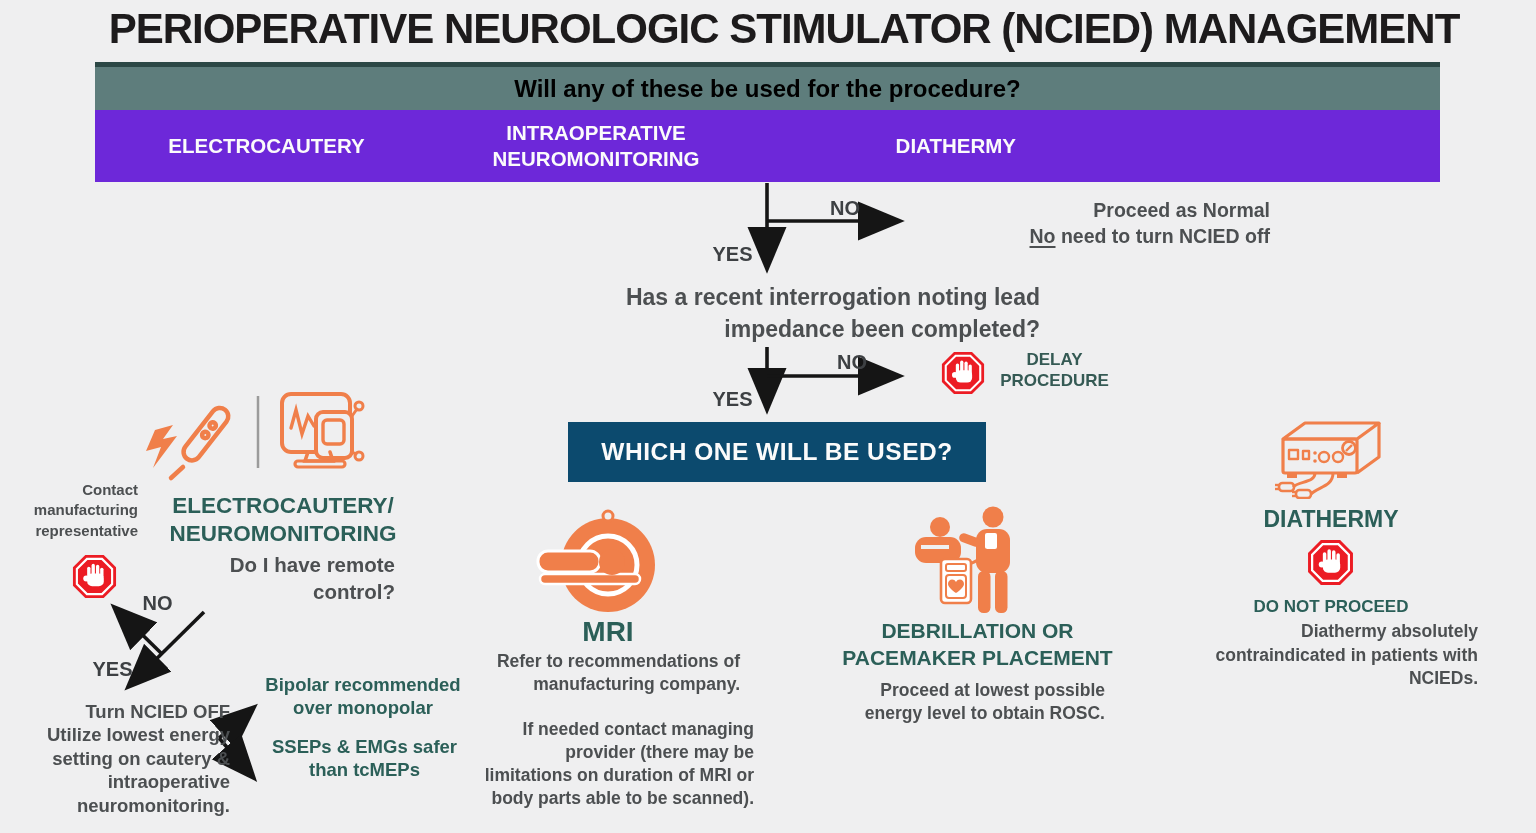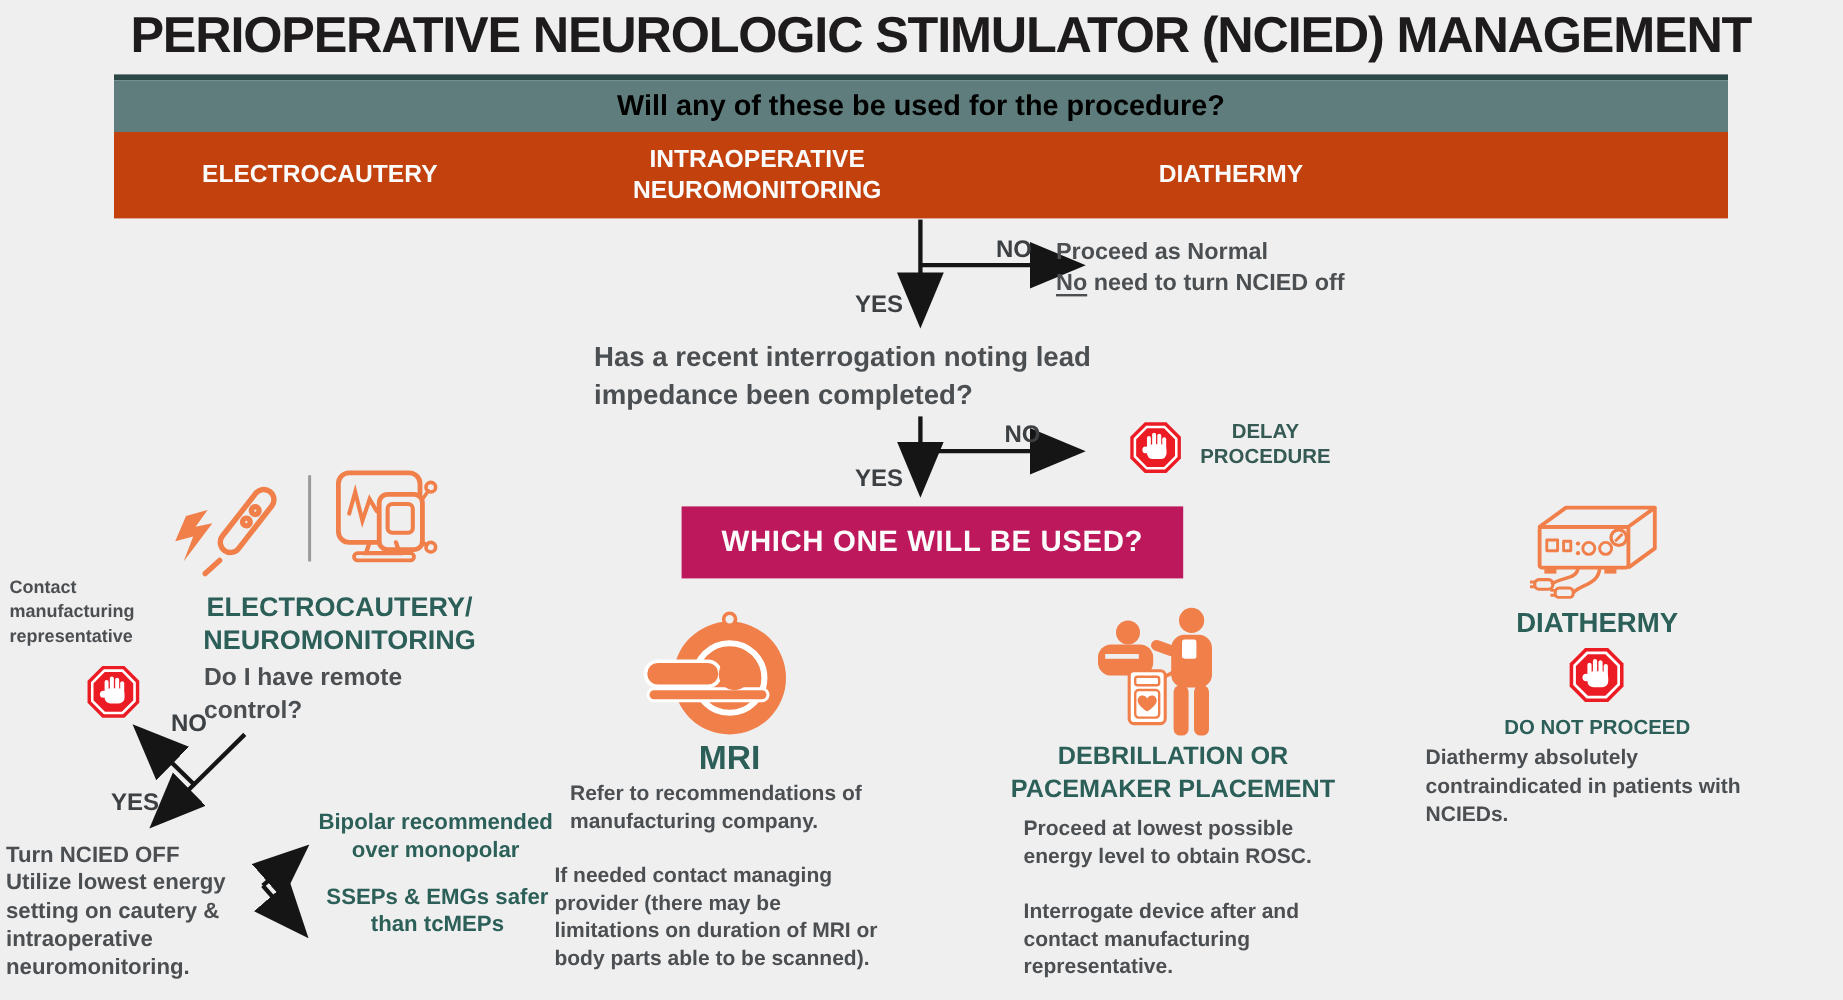--- a/index.html
+++ b/index.html
@@ -8,30 +8,30 @@
   .abs{position:absolute;}
   .ml{white-space:pre-line;}
 
   .page-title{top:5px;left:16px;width:1536px;text-align:center;font-size:42px;font-weight:bold;
     color:#1d1b1c;letter-spacing:-1px;font-stretch:condensed;}
 
   .header-bar{left:95px;top:62px;width:1345px;height:120px;display:flex;flex-direction:column;
     border-top:5px solid #2c4846;box-sizing:border-box;}
   .q-band{height:43px;background:#5e7d7c;display:flex;align-items:center;justify-content:center;}
   .q-text{color:#000000;font-size:24px;font-weight:bold;}
-  .col-band{flex:1;background:#c2410c;display:grid;grid-template-columns:25.5% 23.5% 30% 21%;gap:35px;}
+  .col-band{flex:1;background:#6d28d9;display:grid;grid-template-columns:25.5% 23.5% 30% 21%;}
   .col-cell{display:flex;align-items:center;justify-content:center;color:#fbfbfb;
     font-size:20.5px;font-weight:bold;text-align:center;line-height:1.28;}
 
   .lbl{font-size:20px;font-weight:bold;color:#3d4043;text-align:center;}
-  .gray-txt{font-weight:bold;color:#4c4f51;text-align:left;line-height:1.35;}
+  .gray-txt{font-weight:bold;color:#4c4f51;text-align:right;line-height:1.35;}
   .teal-txt{font-weight:bold;color:#2b5f58;text-align:center;line-height:1.25;}
   .u{text-decoration:underline;text-underline-offset:3px;text-decoration-thickness:2px;}
 
-  .which-box{left:568px;top:422px;width:418px;height:60px;background:#be185d;
+  .which-box{left:568px;top:422px;width:418px;height:60px;background:#0c4a6e;
     display:flex;align-items:center;justify-content:center;}
   .which-box span{color:#fbfbfb;font-size:24.5px;font-weight:bold;letter-spacing:.5px;}
 
   svg{display:block;}
 </style>
 </head>
 <body>
 
 <div id="canvas">
 
@@ -194,23 +194,20 @@
       <rect x="38" y="56" width="30" height="44" rx="4" stroke-width="2.6"></rect>
       <rect x="43" y="61" width="20" height="7" rx="2" stroke-width="2"></rect>
       <rect x="43" y="72" width="20" height="23" rx="3" stroke-width="2"></rect>
     </g>
     <path d="M53,79 c-2,-4 -8,-3 -8,2 c0,4 8,9 8,9 c0,0 8,-5 8,-9 c0,-5 -6,-6 -8,-2 z" fill="#f07f4a"></path>
   </svg>
   <div class="abs teal-txt ml" style="left:825px;top:617px;width:305px;font-size:21px;line-height:1.3;">DEBRILLATION OR
 PACEMAKER PLACEMENT</div>
   <div class="abs gray-txt ml" style="left:853px;top:679px;width:252px;font-size:17.5px;line-height:1.32;">Proceed at lowest possible
 energy level to obtain ROSC.</div>
-  <div class="abs gray-txt ml" style="left:853px;top:748px;width:252px;font-size:17.5px;line-height:1.32;">Interrogate device after and
-contact manufacturing
-representative.</div>
 
   <svg class="abs" style="left:1275px;top:417px;" width="112" height="82" viewBox="0 0 112 82">
     <g stroke="#f07f4a" stroke-width="3.2" fill="none" stroke-linejoin="round">
       <rect x="8" y="22" width="74" height="34" rx="2"></rect>
       <polygon points="8,22 30,6 104,6 82,22"></polygon>
       <polyline points="104,6 104,40 82,56"></polyline>
       <rect x="14" y="33" width="9" height="9" stroke-width="2.4"></rect>
       <rect x="28" y="34" width="6" height="8" stroke-width="2.4"></rect>
       <circle cx="49" cy="40" r="5" stroke-width="2.4"></circle>
       <circle cx="63" cy="40" r="5" stroke-width="2.4"></circle>

